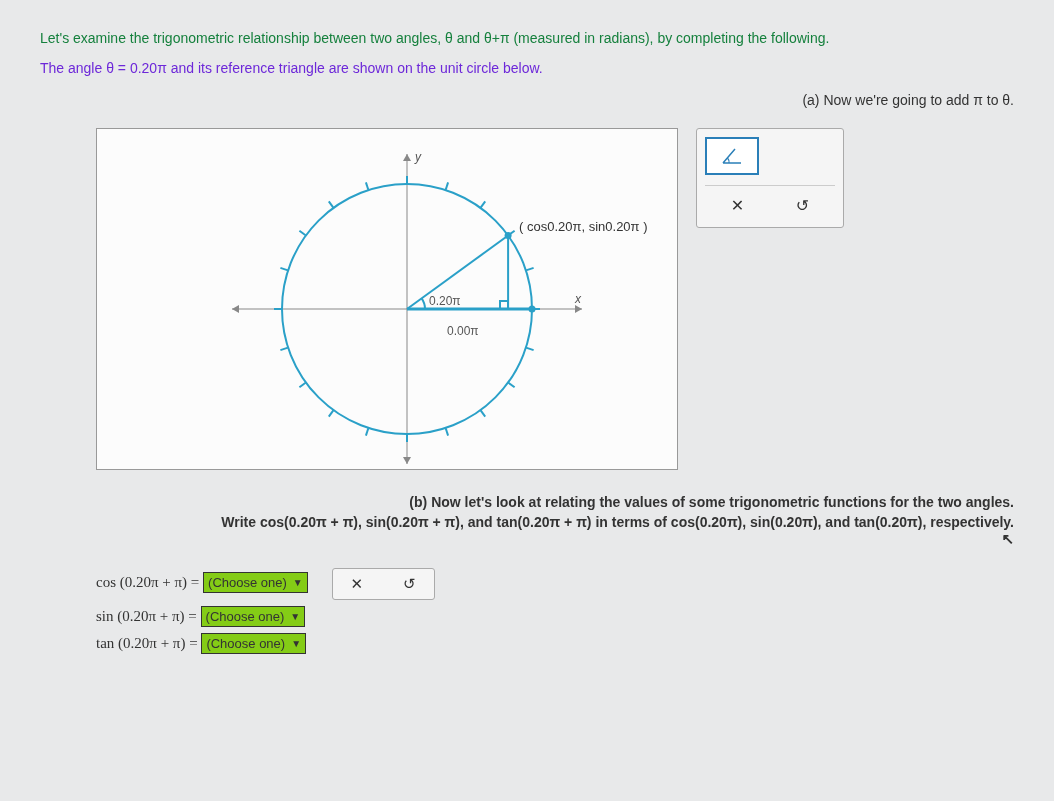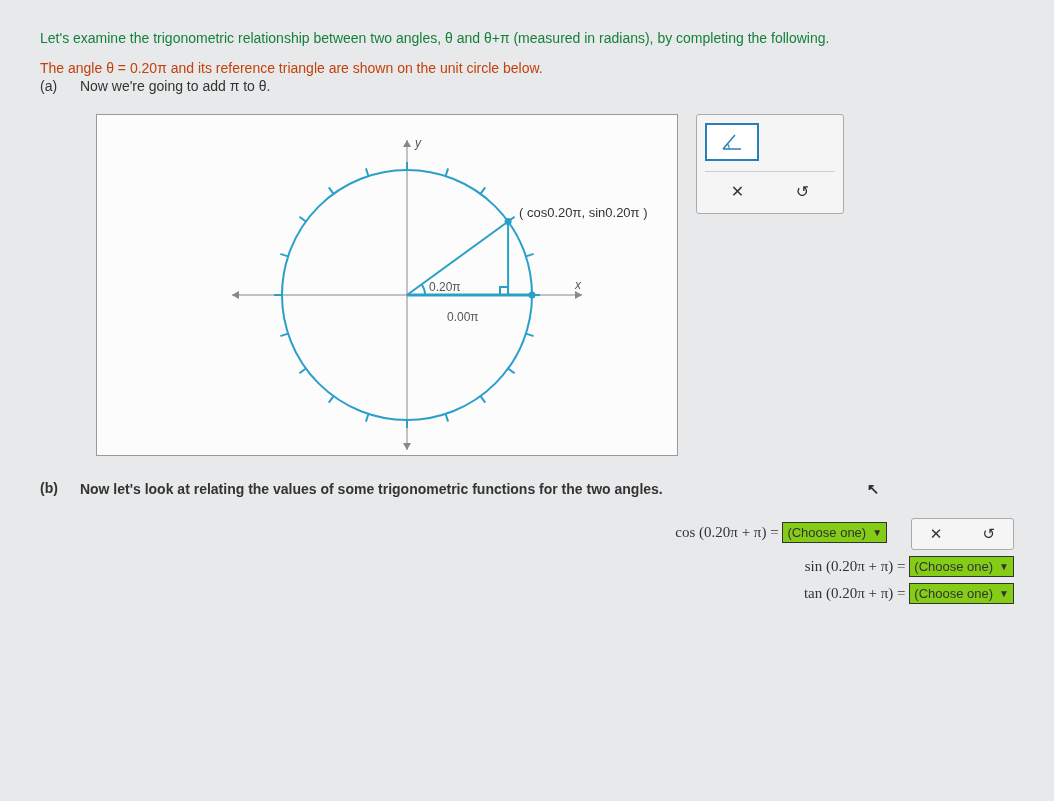--- a/index.html
+++ b/index.html
@@ -4,23 +4,23 @@
 <style>
   body {
     margin: 0;
     padding: 30px 40px;
     font-family: Arial, Helvetica, sans-serif;
     background: #e8e9ea;
     color: #333;
     font-size: 14px;
   }
   .intro { color: #15803d; margin-bottom: 14px; }
-  .intro2 { color: #c2410c; margin-bottom: 2px; }
+  .intro2 { color: #6d28d9; margin-bottom: 16px; }
   .part-label { display: inline-block; width: 36px; vertical-align: top; }
-  .part-a, .part-b { margin-bottom: 20px; }
+  .part-a, .part-b { margin-bottom: 20px; text-align: right; }
   .part-text { color: #333; }
   .sketch-line { color: #1a6b8e; margin-top: 4px; margin-bottom: 8px; }
   .diagram-area {
     margin-left: 56px;
     display: flex;
     align-items: flex-start;
     gap: 18px;
   }
   .circle-panel {
     border: 1px solid #999;
@@ -50,21 +50,21 @@
     display: flex;
     justify-content: space-around;
     padding-top: 6px;
     border-top: 1px solid #ccc;
   }
   .icon-btn {
     cursor: pointer;
     font-size: 16px;
     padding: 4px 8px;
   }
-  .eq-row { margin: 6px 0 6px 56px; font-family: 'Times New Roman', serif; font-size: 15px; text-align: right; }
+  .eq-row { margin: 6px 0 6px 56px; font-family: 'Times New Roman', serif; font-size: 15px; }
   .dropdown {
     border: 1px solid #333;
     background: #84cc16;
     padding: 2px 4px;
     font-size: 13px;
     font-family: Arial, sans-serif;
     display: inline-flex;
     align-items: center;
     gap: 6px;
   }
@@ -163,20 +163,21 @@
     <div class="tool-row">
       <span class="icon-btn">✕</span>
       <span class="icon-btn">↺</span>
     </div>
   </div>
 </div>
 
 <div class="part-b" style="margin-top:24px;font-weight:bold;">
   <span class="part-label">(b)</span>
   <span class="part-text">Now let's look at relating the values of some trigonometric functions for the two angles.</span>
+  <div style="margin-left:36px; margin-top:4px;">Write cos(0.20π + π), sin(0.20π + π), and tan(0.20π + π) in terms of cos(0.20π), sin(0.20π), and tan(0.20π), respectively.</div>
   <div class="cursor-icon">↖</div>
 </div>
 
 <div class="eq-row">
   <span>cos (0.20π + π) =</span>
   <span class="dropdown">
     <span>(Choose one)</span>
     <span class="dropdown-arrow">▼</span>
   </span>
   <span class="feedback-box">

